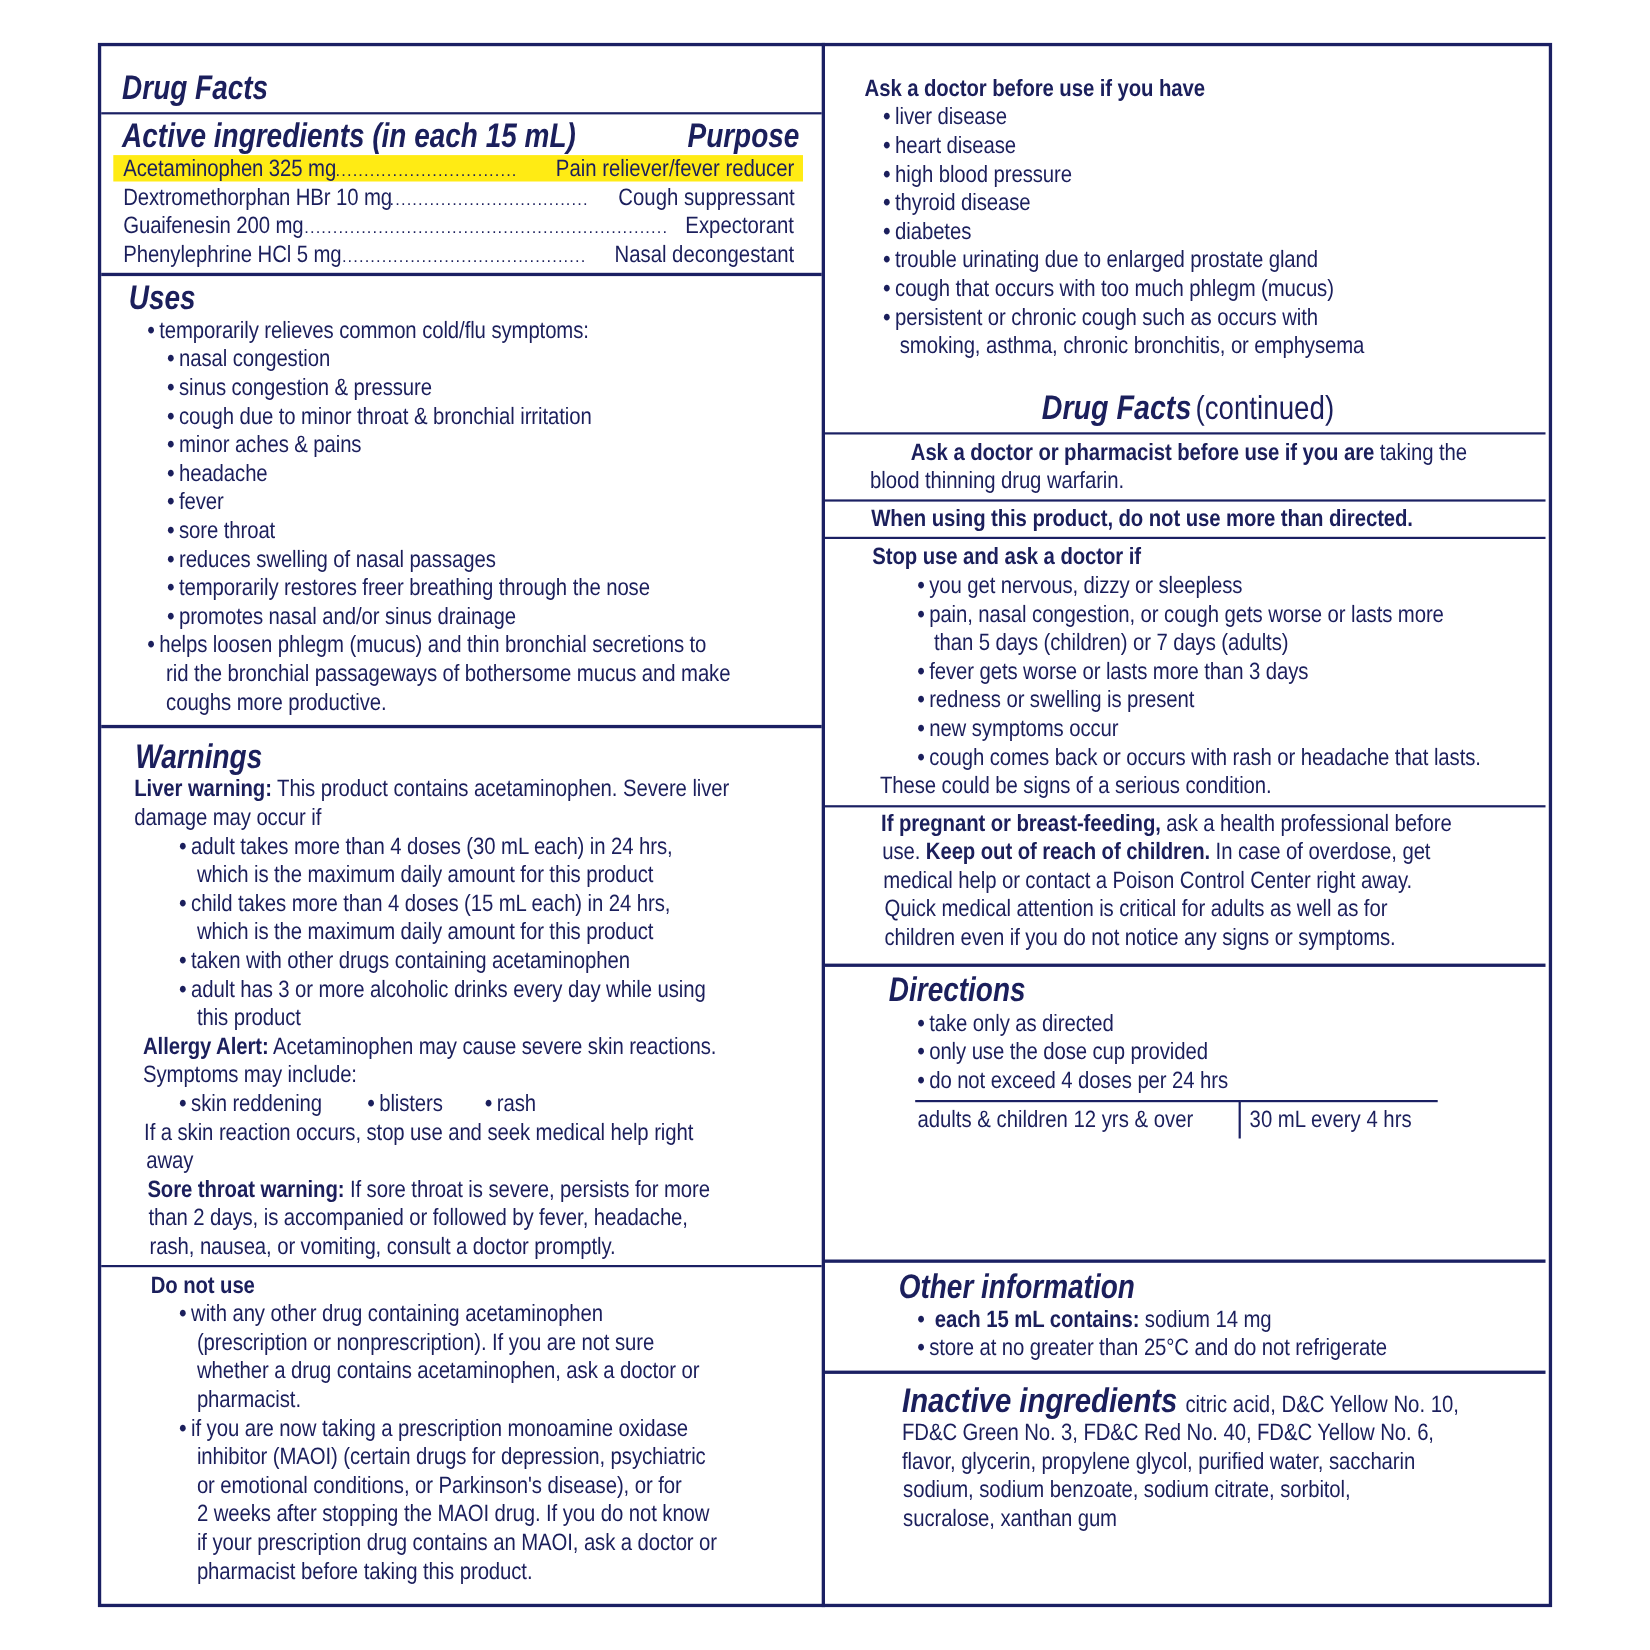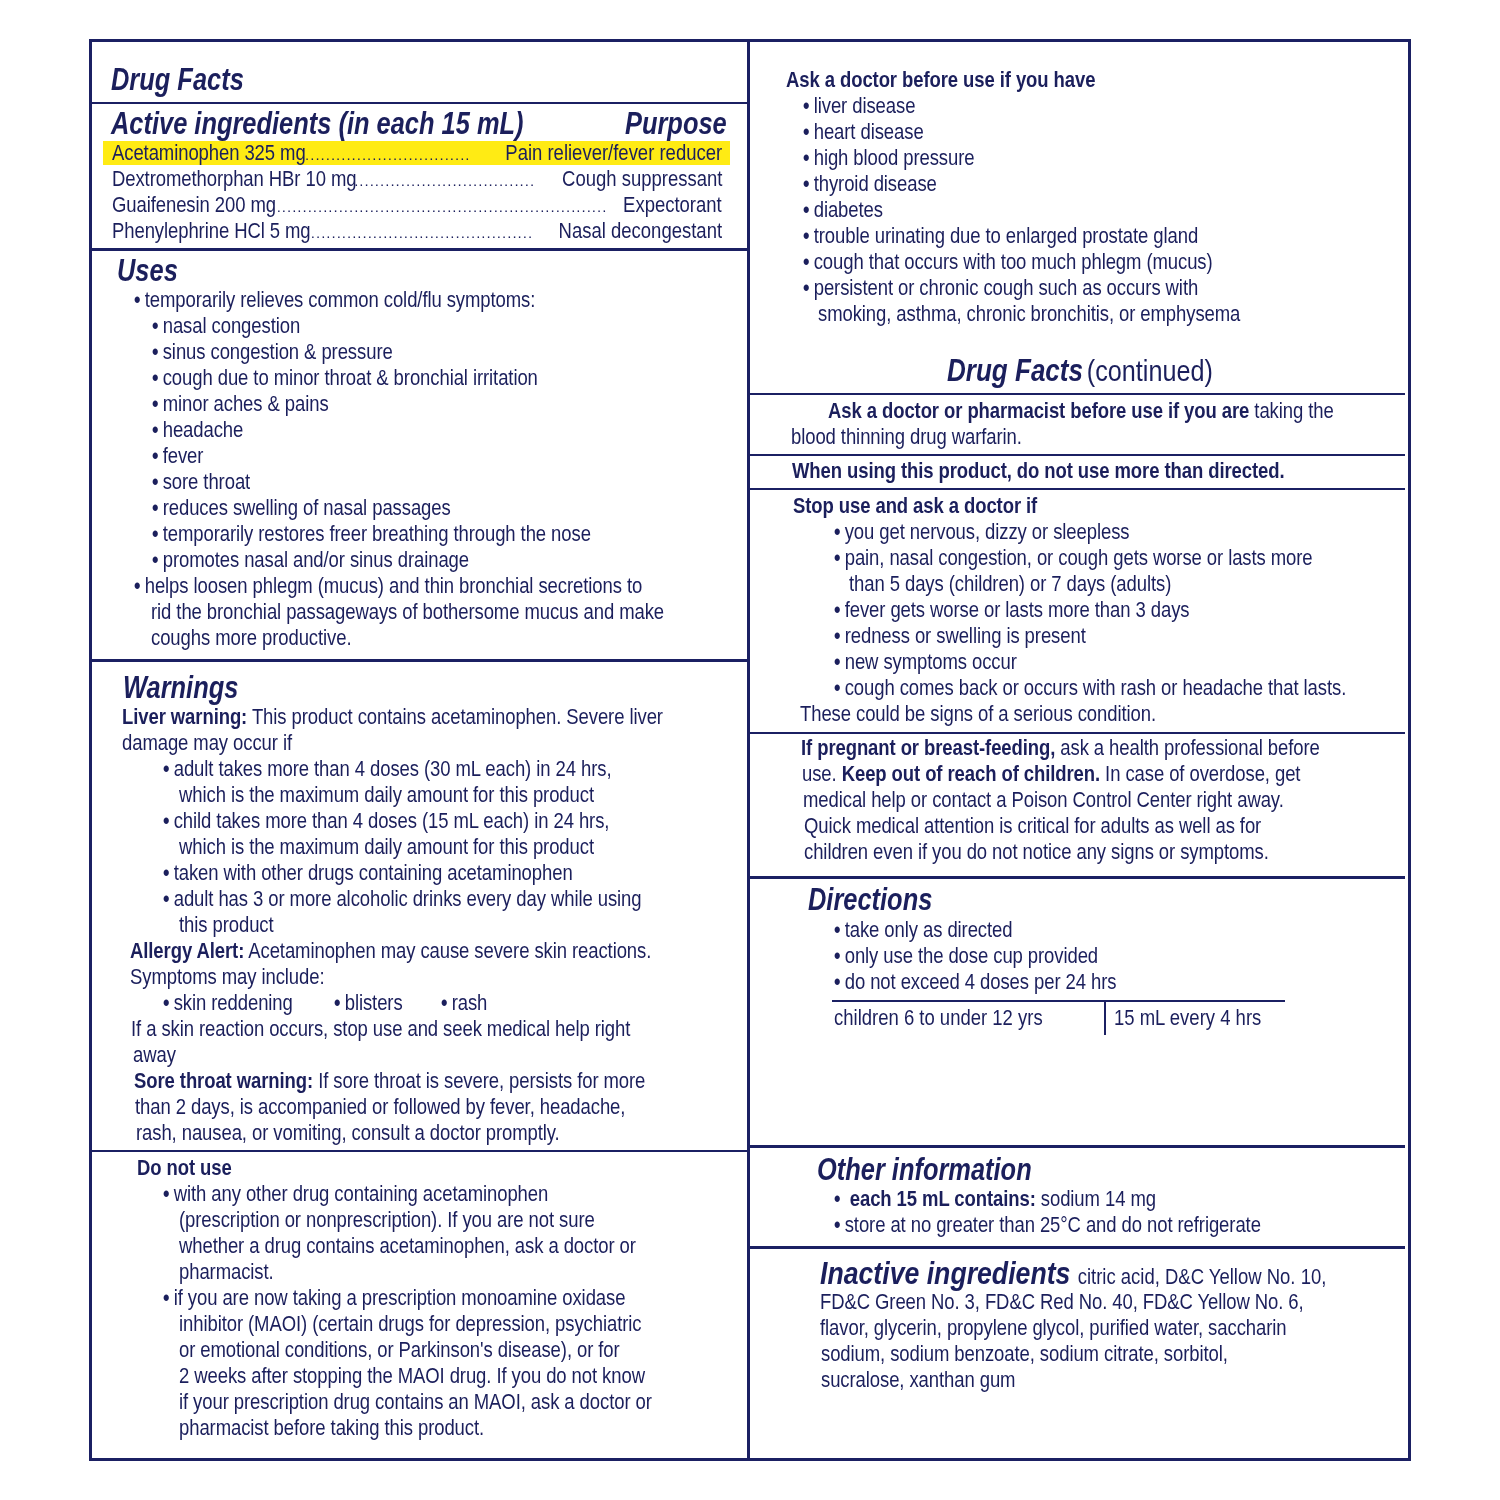--- a/index.html
+++ b/index.html
@@ -179,23 +179,23 @@
 <div class="txt" style="left:804px;top:813px;">Quick medical attention is critical for adults as well as for</div>
 <div class="txt" style="left:804px;top:839px;">children even if you do not notice any signs or symptoms.</div>
 
 <div class="h-big" style="left:808px;top:883px;">Directions</div>
 <div class="txt bul" style="left:834px;top:917px;">take only as directed</div>
 <div class="txt bul" style="left:834px;top:943px;">only use the dose cup provided</div>
 <div class="txt bul" style="left:834px;top:969px;">do not exceed 4 doses per 24 hrs</div>
 
 <table class="dose">
   <tbody>
-  <tr>
-    <td class="c1"><span>children 6 to under 12 yrs</span></td>
-    <td class="c2"><span>15 mL every 4 hrs</span></td>
+      <tr>
+    <td class="c1"><span>adults &amp; children 12 yrs &amp; over</span></td>
+    <td class="c2"><span>30 mL every 4 hrs</span></td>
   </tr>
 </tbody>
   </table>
 
 <div class="h-big" style="left:817px;top:1153px;">Other information</div>
 <div class="txt bul" style="left:834px;top:1186px;">
   <span class="b">each 15 mL contains:</span>
   <span>sodium 14 mg</span>
 </div>
 <div class="txt bul" style="left:834px;top:1212px;">store at no greater than 25°C and do not refrigerate</div>

